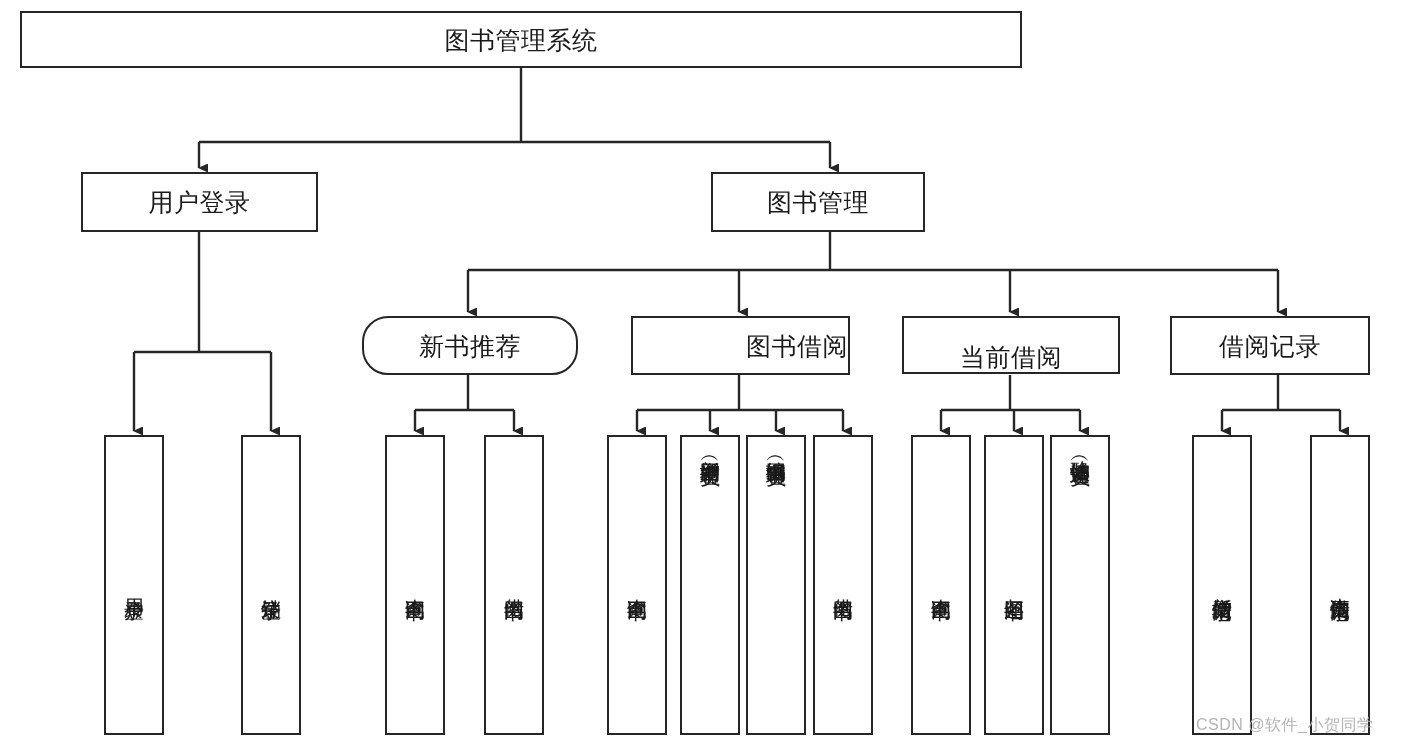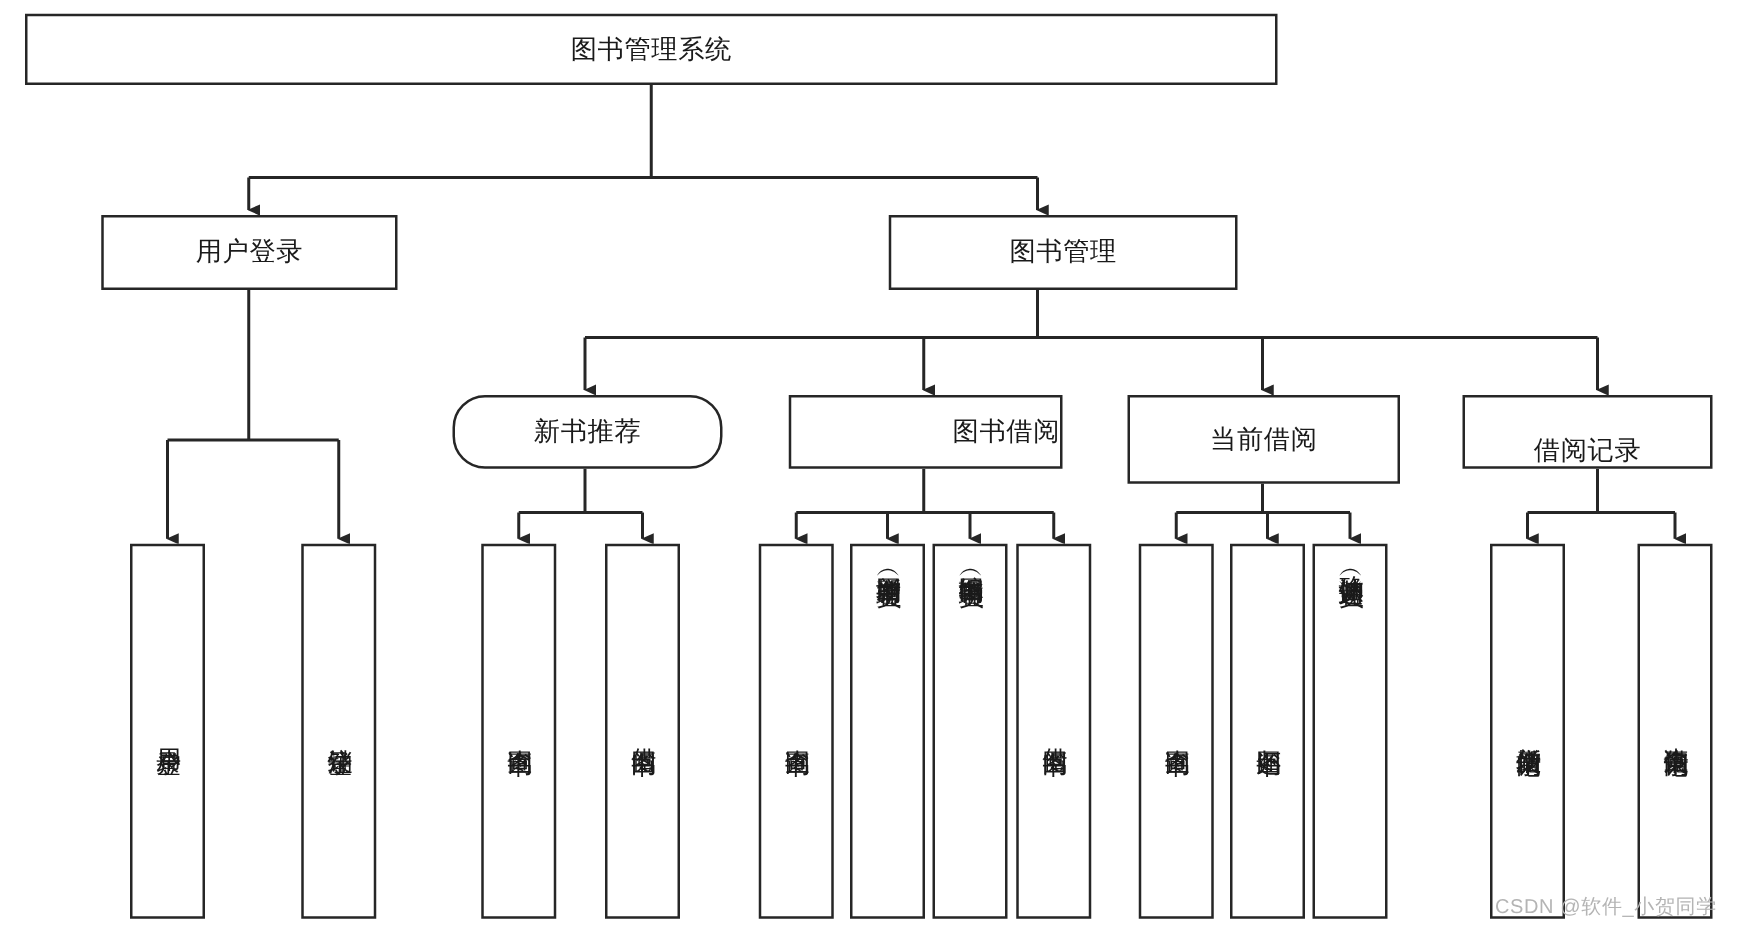--- a/index.html
+++ b/index.html
@@ -29,21 +29,21 @@
     position: absolute;
     box-sizing: border-box;
     background: #ffffff;
     border: 2px solid #262626;
     display: flex;
     align-items: center;
     justify-content: center;
     color: #1a1a1a;
   }
   .node-h .node-label {
-    font-size: 21px;
+    font-size: 25px;
     line-height: 1.2;
     letter-spacing: 0.5px;
     white-space: nowrap;
   }
   .node-v {
     align-items: flex-start;
     justify-content: center;
     padding-top: 8px;
   }
   .node-v .node-label {
@@ -126,34 +126,34 @@
     </g>
   </svg>
 
   <div class="node node-h" style="left:20px; top:11px; width:1002px; height:57px;">
     <span class="node-label">图书管理系统</span>
   </div>
 
   <div class="node node-h" style="left:81px; top:172px; width:237px; height:60px;">
     <span class="node-label">用户登录</span>
   </div>
-  <div class="node node-h" style="left:711px; top:172px; width:279px; height:60px;">
+  <div class="node node-h" style="left:711px; top:172px; width:214px; height:60px;">
     <span class="node-label">图书管理</span>
   </div>
 
   <div class="node node-h" style="left:362px; top:316px; width:216px; height:59px;border-radius:26px;">
     <span class="node-label">新书推荐</span>
   </div>
   <div class="node node-h" style="left:631px; top:316px; width:219px; height:59px;justify-content:flex-end;">
     <span class="node-label">图书借阅</span>
   </div>
-  <div class="node node-h" style="left:902px; top:316px; width:218px; height:71px;">
+  <div class="node node-h" style="left:902px; top:316px; width:218px; height:58px;align-items:flex-end;">
     <span class="node-label">当前借阅</span>
   </div>
-  <div class="node node-h" style="left:1170px; top:316px; width:200px; height:59px;align-items:flex-end;">
+  <div class="node node-h" style="left:1170px; top:316px; width:200px; height:59px;">
     <span class="node-label">借阅记录</span>
   </div>
 
   <div class="node node-v vcenter" style="left:104px; top:435px; width:60px; height:300px;">
     <span class="node-label">用户登录</span>
   </div>
   <div class="node node-v vcenter" style="left:241px; top:435px; width:60px; height:300px;">
     <span class="node-label">注销登录</span>
   </div>
   <div class="node node-v vcenter" style="left:385px; top:435px; width:60px; height:300px;">

